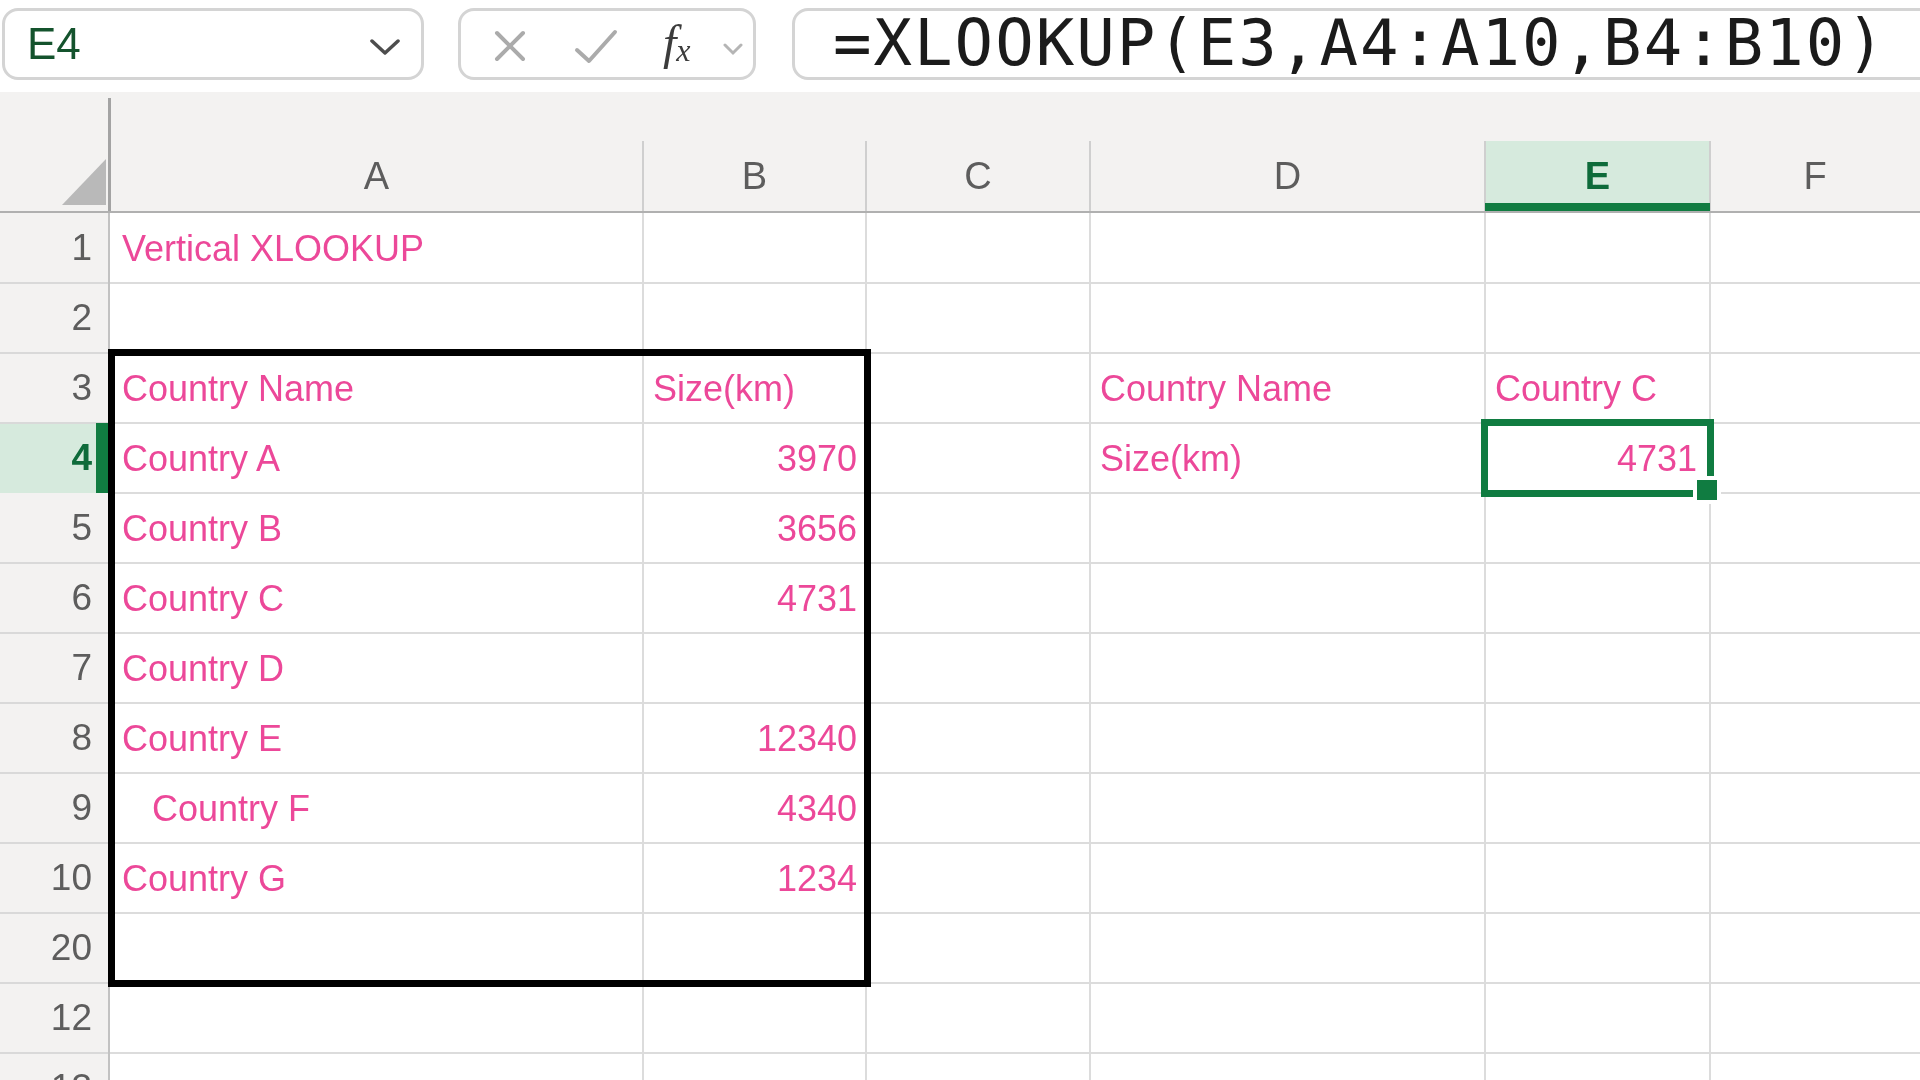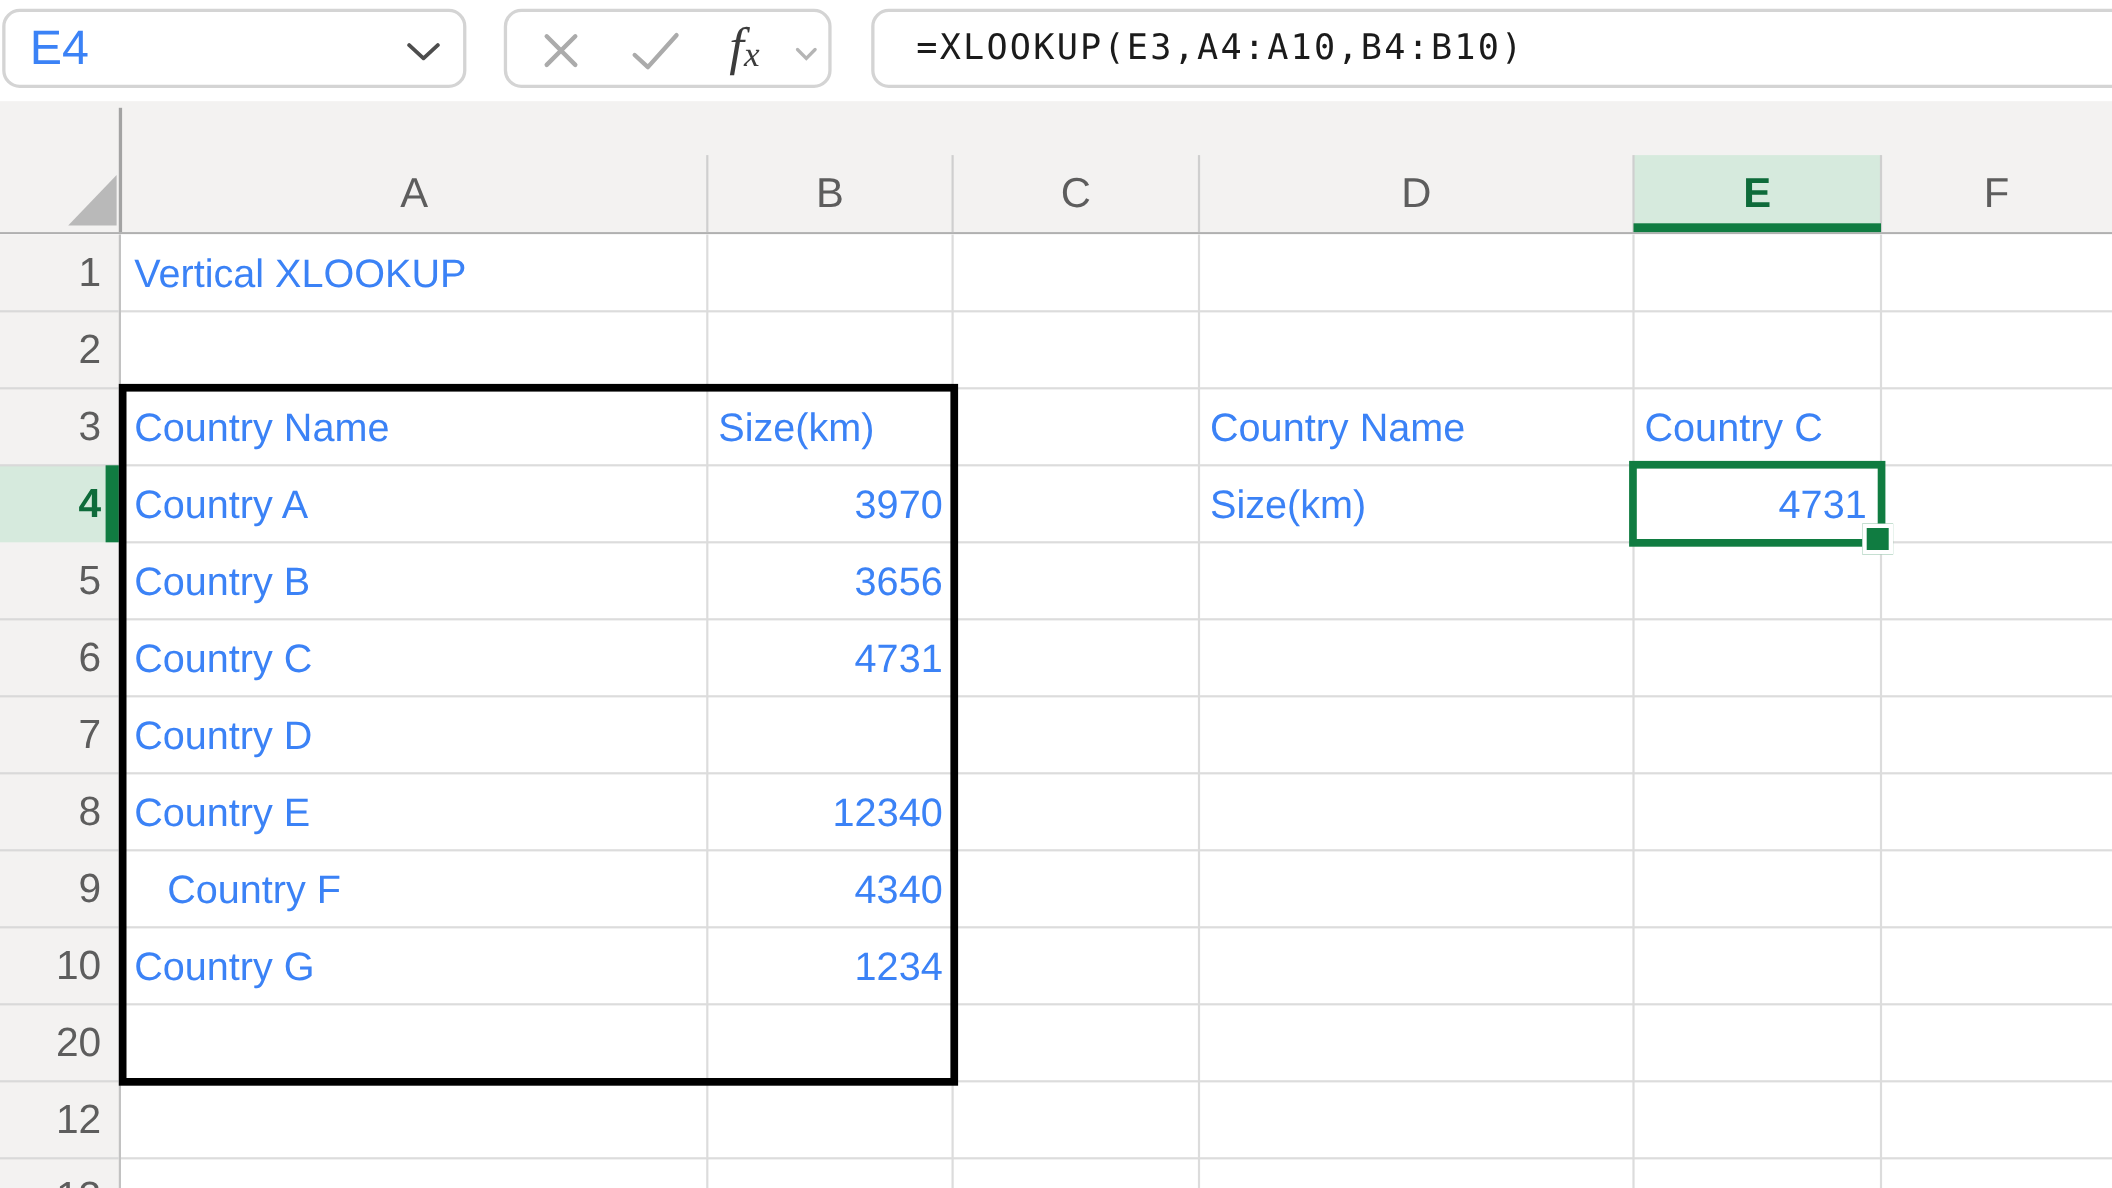--- a/index.html
+++ b/index.html
@@ -8,27 +8,27 @@
     background:#ffffff;font-family:"Liberation Sans",sans-serif;
     -webkit-font-smoothing:antialiased;
   }
   
   .topbar{position:absolute;left:0;top:0;width:1920px;height:92px;background:#fff;}
   .tb-box{position:absolute;top:8px;height:72px;background:#fff;border:3px solid #d4d4d4;
           border-radius:16px;box-sizing:border-box;}
   .namebox{left:2px;width:422px;}
   .fxbox{left:458px;width:298px;}
   .formulabox{left:792px;width:1150px;}
-  .namebox-text{position:absolute;left:22px;top:0;line-height:66px;font-size:44px;color:#3b82f6;}
+  .namebox-text{position:absolute;left:22px;top:0;line-height:66px;font-size:44px;color:#14532d;}
   .icon{position:absolute;}
   .fx-label{position:absolute;left:202px;top:0;line-height:64px;color:#3c3c3c;
             font-family:"Liberation Serif",serif;font-style:italic;white-space:nowrap;}
   .fx-f{font-size:48px;}
   .fx-x{font-size:32px;vertical-align:-2px;}
-  .formula-text{position:absolute;left:38px;top:0;line-height:64px;font-size:32px;letter-spacing:2px;
+  .formula-text{position:absolute;left:38px;top:0;line-height:64px;font-size:64px;letter-spacing:2px;
                 font-family:"DejaVu Sans Mono",monospace;color:#1b1b1b;white-space:nowrap;text-align:right;}
   
   .headerband{position:absolute;left:0;top:92px;width:1920px;height:121px;background:#f3f2f1;
               border-bottom:2px solid #b0b0b0;box-sizing:border-box;}
   .col-letter{position:absolute;top:49px;height:70px;line-height:70px;text-align:center;
               font-size:38px;color:#5d5d5d;}
   .col-sep{position:absolute;top:49px;height:70px;width:2px;background:#cfcfcf;}
   .active-col-fill{position:absolute;left:1485px;top:49px;width:225px;height:70px;background:#d6eadd;}
   .active-col-underline{position:absolute;left:1485px;top:111px;width:225px;height:8px;background:#107c41;}
   .col-letter.active{color:#0e6b3a;font-weight:600;}
@@ -40,21 +40,21 @@
   .vline{position:absolute;top:0;width:2px;height:867px;background:#dcdcdc;}
   .hline{position:absolute;left:0;width:1920px;height:2px;background:#dcdcdc;}
   .rowhdr{position:absolute;left:0;top:0;width:110px;height:867px;background:#f3f2f1;
           border-right:2px solid #c2c2c2;box-sizing:border-box;}
   .rowhdr .sep{position:absolute;left:0;width:108px;height:2px;background:#d9d9d9;}
   .rownum{position:absolute;left:0;width:92px;height:70px;line-height:70px;text-align:right;
           font-size:37px;color:#5d5d5d;}
   .active-row-fill{position:absolute;left:0;top:210px;width:108px;height:70px;background:#d6eadd;}
   .active-row-bar{position:absolute;left:96px;top:210px;width:12px;height:70px;background:#107c41;}
   .rownum.active{color:#0e6b3a;font-weight:600;}
-  .cell{position:absolute;height:70px;line-height:72px;font-size:36px;color:#3b82f6;white-space:nowrap;}
+  .cell{position:absolute;height:70px;line-height:72px;font-size:36px;color:#ec4899;white-space:nowrap;}
   .num{text-align:right;}
   .table-border{position:absolute;left:108px;top:136px;width:763px;height:638px;
                 border:7px solid #000;box-sizing:border-box;pointer-events:none;}
   .selection{position:absolute;left:1481px;top:206px;width:233px;height:78px;
              border:7px solid #107c41;box-sizing:border-box;}
   .fill-handle{position:absolute;right:-14px;bottom:-14px;width:20px;height:20px;
                background:#107c41;border:4px solid #fff;}
 </style>
 </head>
 <body>

